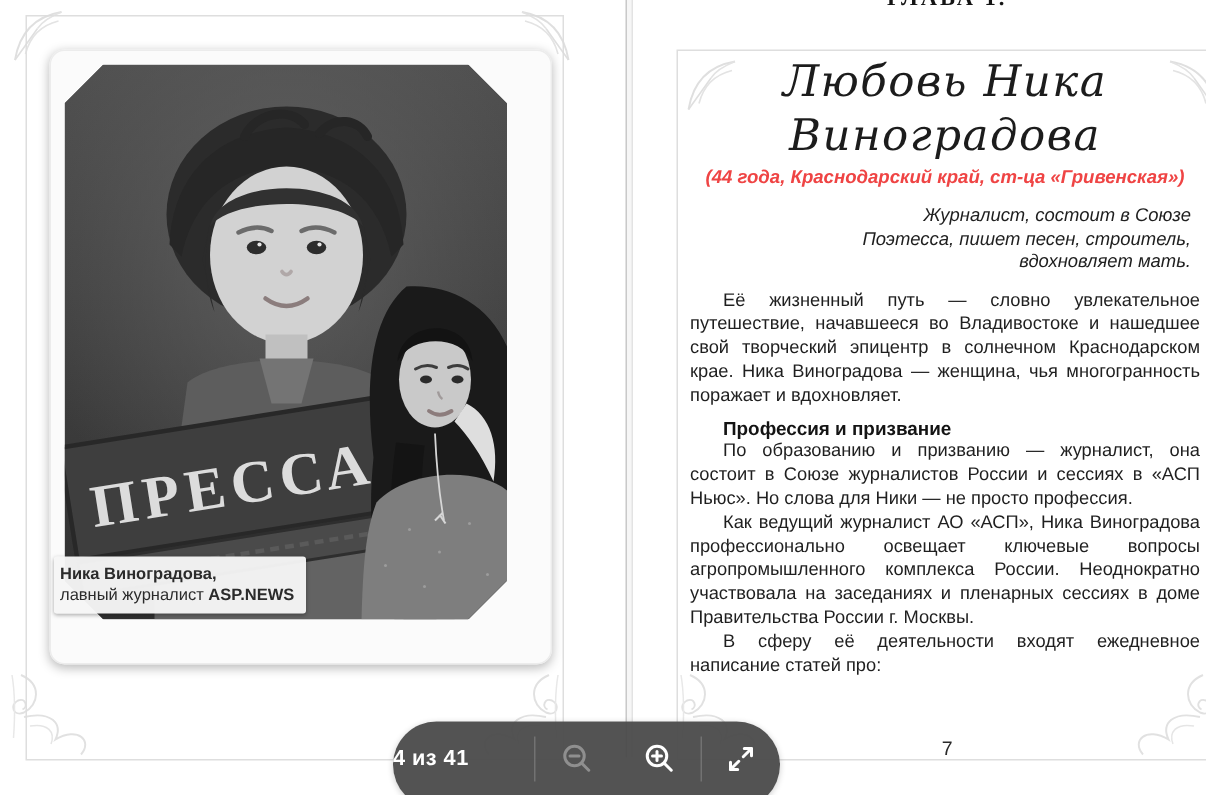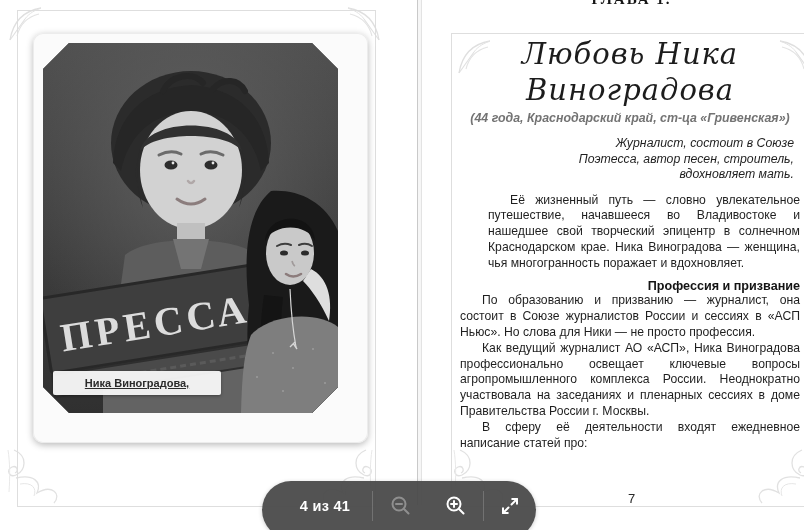--- a/index.html
+++ b/index.html
@@ -20,47 +20,47 @@
   .orn{position:absolute;pointer-events:none;opacity:.9;}
   .orn svg{display:block;}
 
   
   .photo-matte{position:absolute;left:33px;top:33px;width:315px;height:390px;background:#fbfbfb;
     border-radius:10px;box-shadow:0 2px 7px rgba(0,0,0,.28), inset 0 0 0 1px #ececec;padding:10px;box-sizing:content-box;}
   .photo{position:absolute;left:10px;top:10px;width:295px;height:370px;
     clip-path:polygon(26px 0,269px 0,295px 26px,295px 344px,269px 370px,26px 370px,0 344px,0 26px);
     background:#3a3a3a;}
   .photo svg{display:block;width:295px;height:370px;}
-  .caption{position:absolute;left:20px;top:338px;width:160px;background:rgba(246,246,246,.96);
-    border-radius:2px;box-shadow:0 1px 3px rgba(0,0,0,.35);padding:5px 4px;text-align:center;
-    font-size:11px;line-height:14px;color:#2b2b2b;text-decoration:underline;}
+  .caption{position:absolute;left:3px;top:338px;width:160px;background:rgba(246,246,246,.96);
+    border-radius:2px;box-shadow:0 1px 3px rgba(0,0,0,.35);padding:5px 4px;text-align:left;
+    font-size:11px;line-height:14px;color:#2b2b2b;}
   .caption .l1{font-weight:bold;}
   .caption .brand{font-weight:bold;}
 
   
   .chapter{position:absolute;top:-9px;left:0;width:100%;text-align:center;
     font-family:"Liberation Serif",serif;font-weight:bold;font-size:15px;letter-spacing:2px;color:#141414;}
   .content{position:absolute;left:20px;top:36px;width:340px;color:#222;}
   .title{text-align:center;font-family:"DejaVu Serif",serif;font-style:italic;font-size:29px;
     line-height:36px;color:#1c1c1c;letter-spacing:1px;}
-  .subtitle{text-align:center;font-style:italic;font-weight:600;font-size:12.4px;margin-top:3px;color:#737373;}
+  .subtitle{text-align:center;font-style:italic;font-weight:600;font-size:12.4px;margin-top:3px;color:#ef4444;}
   .intro{margin:11px 6px 0 0;text-align:right;font-style:italic;font-size:12.3px;line-height:15.5px;color:#1f1f1f;}
   .para{margin:0;text-align:justify;font-size:12.2px;line-height:15.8px;text-indent:22px;
     hyphens:auto;-webkit-hyphens:auto;color:#1f1f1f;}
-  .para.first{margin-top:10px;margin-left:28px;}
-  .sec-head{margin-top:8px;font-weight:bold;font-size:12.6px;text-indent:22px;color:#141414;text-align:right;}
+  .para.first{margin-top:10px;}
+  .sec-head{margin-top:8px;font-weight:bold;font-size:12.6px;text-indent:22px;color:#141414;}
   .pagenum{position:absolute;left:0;top:491px;width:100%;text-align:center;font-size:13px;color:#2a2a2a;z-index:3;}
   .pagenum span{background:#ffffff;padding:0 14px;}
 
   
   .toolbar{position:absolute;left:262px;top:481px;height:58px;z-index:10;
     display:flex;align-items:flex-start;border-radius:29px;background:rgba(74,74,74,.95);
     box-shadow:0 1px 4px rgba(0,0,0,.2);}
   .tb-inner{display:flex;align-items:center;height:44px;margin-top:3px;}
-  .tb-pages{width:94px;text-align:center;color:#fff;font-size:14.5px;font-weight:bold;letter-spacing:.3px;margin-left:16px;}
+  .tb-pages{width:94px;text-align:left;color:#fff;font-size:14.5px;font-weight:bold;letter-spacing:.3px;}
   .tb-div{width:1px;height:30px;background:rgba(255,255,255,.18);}
   .tb-btn{width:55px;height:44px;display:flex;align-items:center;justify-content:center;
     background:none;border:none;padding:0;cursor:pointer;}
   .tb-btn.expand{width:52px;}
   .tb-btn svg{display:block;}
 </style>
 </head>
 <body>
 
 <div class="book">
@@ -163,20 +163,21 @@
           <circle cx="270" cy="306" r="1" fill="#9c9c9c"></circle>
             <circle cx="240" cy="348" r="1" fill="#9c9c9c"></circle>
           <circle cx="282" cy="340" r="1" fill="#9c9c9c"></circle>
             <circle cx="214" cy="334" r="1" fill="#9c9c9c"></circle>
           <path d="M247,246 C248,268 250,288 253,304" stroke="#d6d6d6" stroke-width="1.2" fill="none"></path>
           <path d="M250,300 l4,6 m-2,-7 l-5,5" stroke="#d6d6d6" stroke-width="1.4"></path>
         </svg>
       </div>
       <div class="caption">
         <div class="l1">Ника Виноградова,</div>
+        <div class="l2"><span>лавный журналист </span><span class="brand">ASP.NEWS</span></div>
       </div>
     </div>
   </div>
 
   <div class="spine"></div>
 
   <div class="page page-right">
     <div class="frame frame-right"></div>
     <div class="orn" style="left:14px;top:36px;">
         <svg width="40" height="40" viewBox="0 0 40 40" fill="none">
@@ -211,21 +212,21 @@
         </svg>
       </div>
 
     <div class="chapter">ГЛАВА 1.</div>
 
     <div class="content">
       <div class="title">Любовь Ника Виноградова</div>
       <div class="subtitle">(44 года, Краснодарский край, ст-ца «Гривенская»)</div>
       <div class="intro">
         <div>Журналист, состоит в Союзе</div>
-        <div>Поэтесса, автор песен, строитель,</div>
+        <div>Поэтесса, пишет песен, строитель,</div>
         <div>вдохновляет мать.</div>
       </div>
       <p class="para first">Её жизненный путь — словно увлекательное путешествие, начавшееся во Владивостоке и нашедшее свой творческий эпицентр в солнечном Краснодарском крае. Ника Виноградова — женщина, чья многогранность поражает и вдохновляет.</p>
       <div class="sec-head">Профессия и призвание</div>
       <p class="para">По образованию и призванию — журналист, она состоит в Союзе журналистов России и сессиях в «АСП Ньюс». Но слова для Ники — не просто профессия.</p>
       <p class="para">Как ведущий журналист АО «АСП», Ника Виноградова профессионально освещает ключевые вопросы агропромышленного комплекса России. Неоднократно участвовала на заседаниях и пленарных сессиях в доме Правительства России г. Москвы.</p>
       <p class="para">В сферу её деятельности входят ежедневное написание статей про:</p>
     </div>
 
     <div class="pagenum"><span>7</span></div>

